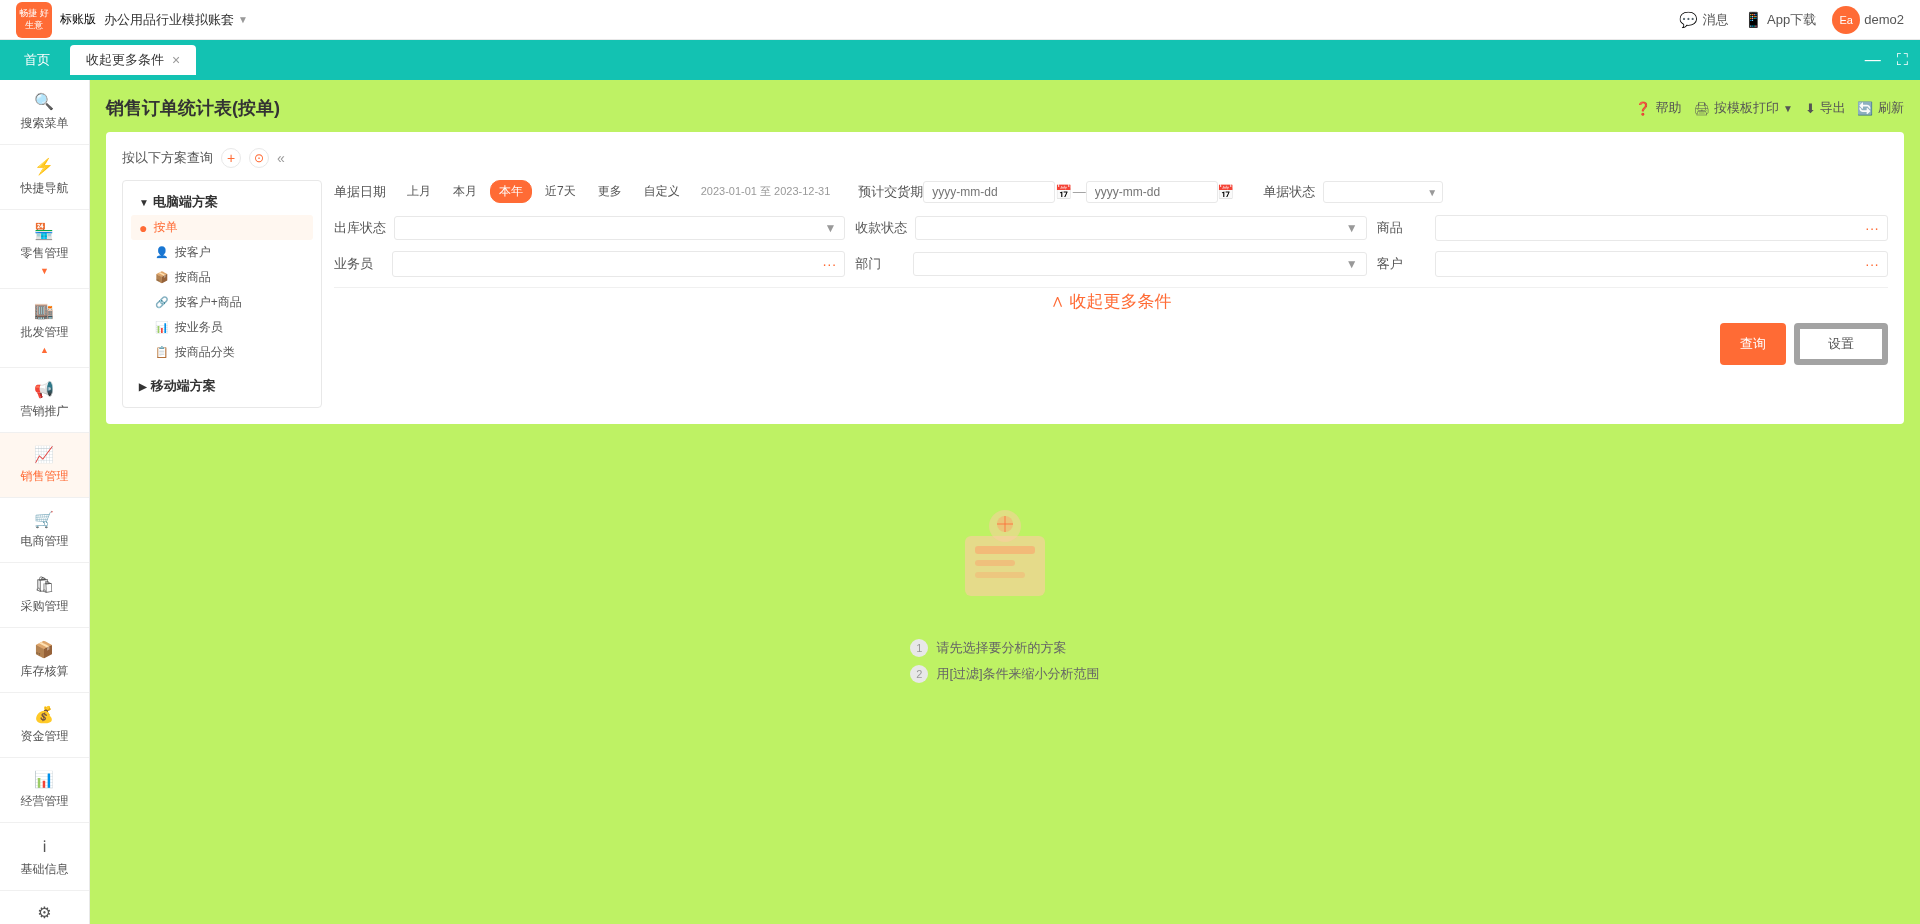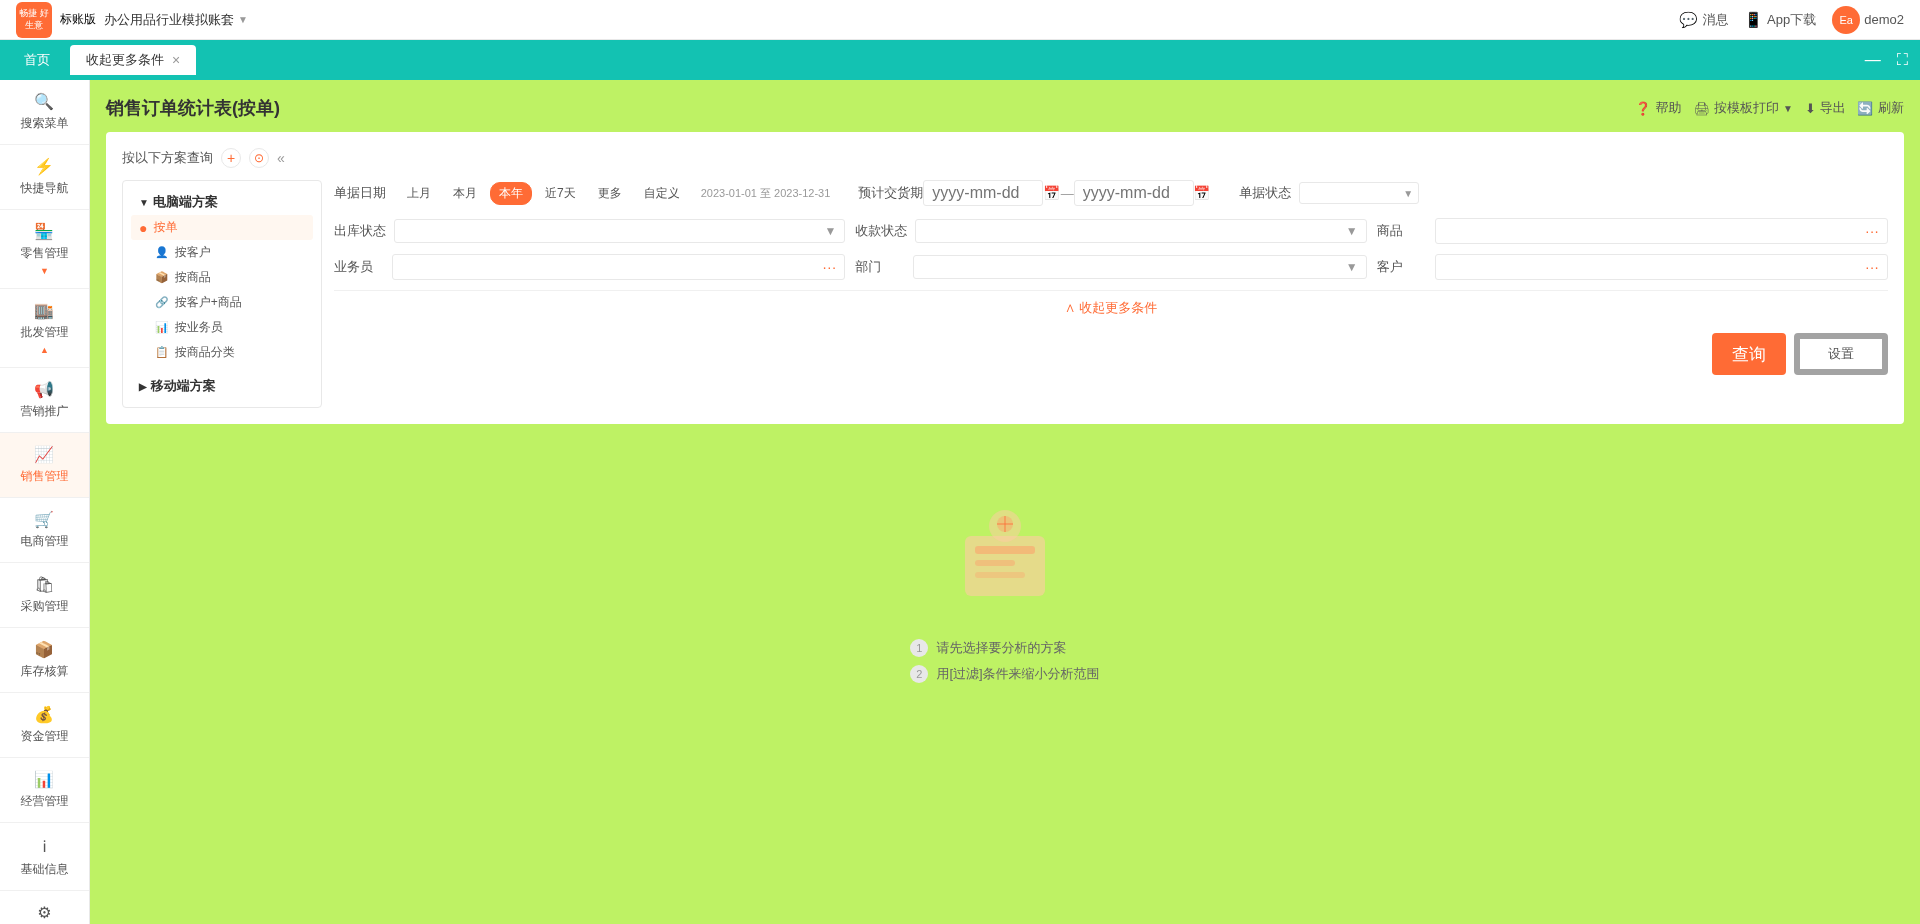--- a/index.html
+++ b/index.html
@@ -172,23 +172,23 @@
       border: 1px solid transparent;
     }
     .date-btn.active { background: #ff6b35; color: #fff; border-color: #ff6b35; border-radius: 10px; }
     .date-range-text { font-size: 11px; color: #999; }
 
     .date-input-group { display: flex; align-items: center; margin-left: 16px; }
     .date-input {
       border: 1px solid #e8e8e8;
       border-radius: 3px;
       padding: 3px 8px;
-      font-size: 16px;
+      font-size: 12px;
       color: #999;
-      width: 120px;
+      width: 132px;
       background: #fff;
     }
     .date-separator { color: #999; }
     .cal-icon { color: #ff6b35; font-size: 14px; cursor: pointer; }
 
     .status-select-group { display: flex; align-items: center; gap: 8px; margin-left: 16px; }
     .status-select {
       border: 1px solid #e8e8e8;
       border-radius: 3px;
       padding: 3px 24px 3px 8px;
@@ -223,41 +223,41 @@
       background: #fff;
       cursor: pointer;
       justify-content: space-between;
     }
     .filter-more-icon { color: #ff6b35; font-size: 14px; cursor: pointer; }
     .filter-down-icon { color: #999; font-size: 12px; }
 
     
     .collapse-row {
       text-align: center;
-      padding: 8px 0;
+      padding: 2px 0;
       color: #ff6b35;
-      font-size: 13px;
+      font-size: 17px;
       cursor: pointer;
       border-top: 1px solid #f0f0f0;
     }
 
     
     .action-row {
       display: flex;
       justify-content: flex-end;
       gap: 8px;
       margin-top: 8px;
     }
     .btn-query {
       background: #ff6b35;
       color: #fff;
       border: none;
       border-radius: 4px;
       padding: 6px 20px;
-      font-size: 17px;
+      font-size: 13px;
       cursor: pointer;
     }
     .btn-setting {
       background: #fff;
       color: #555;
       border: 6px solid #a3a3a3;
       border-radius: 4px;
       padding: 6px 28px;
       font-size: 13px;
       cursor: pointer;

